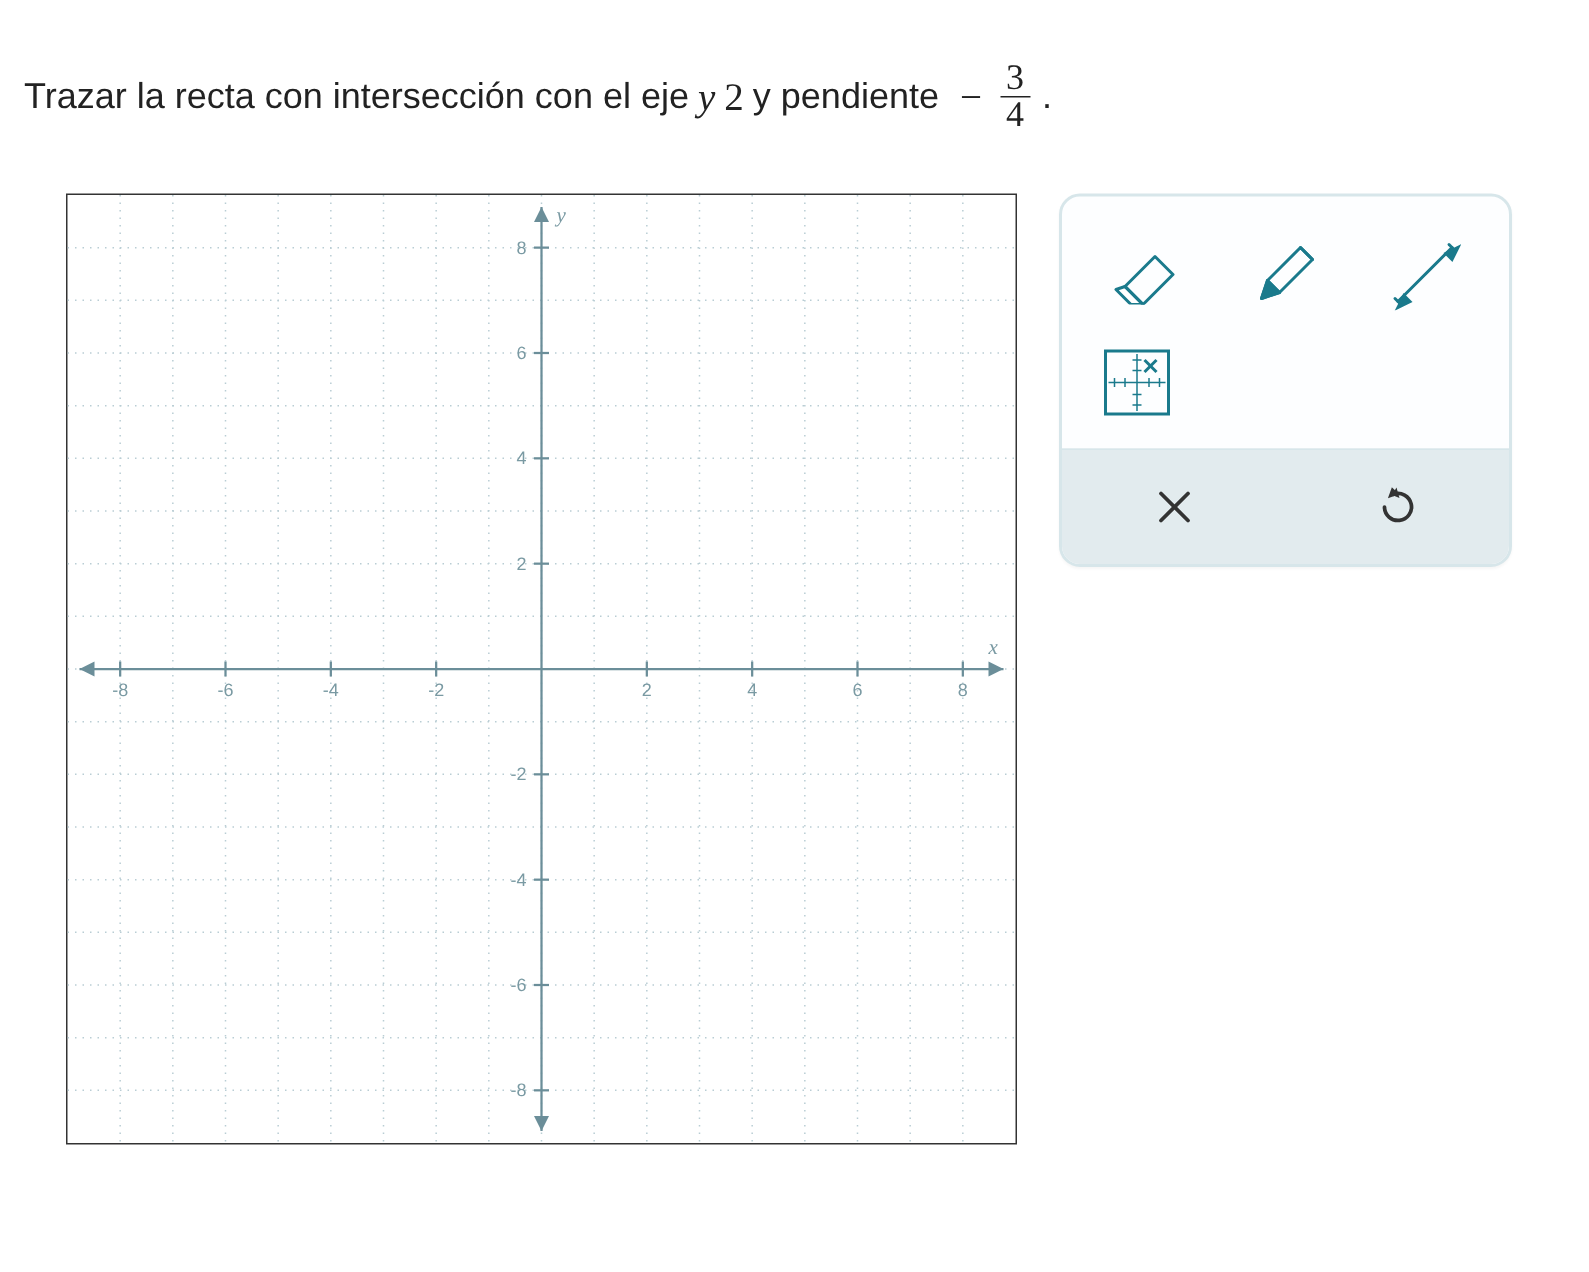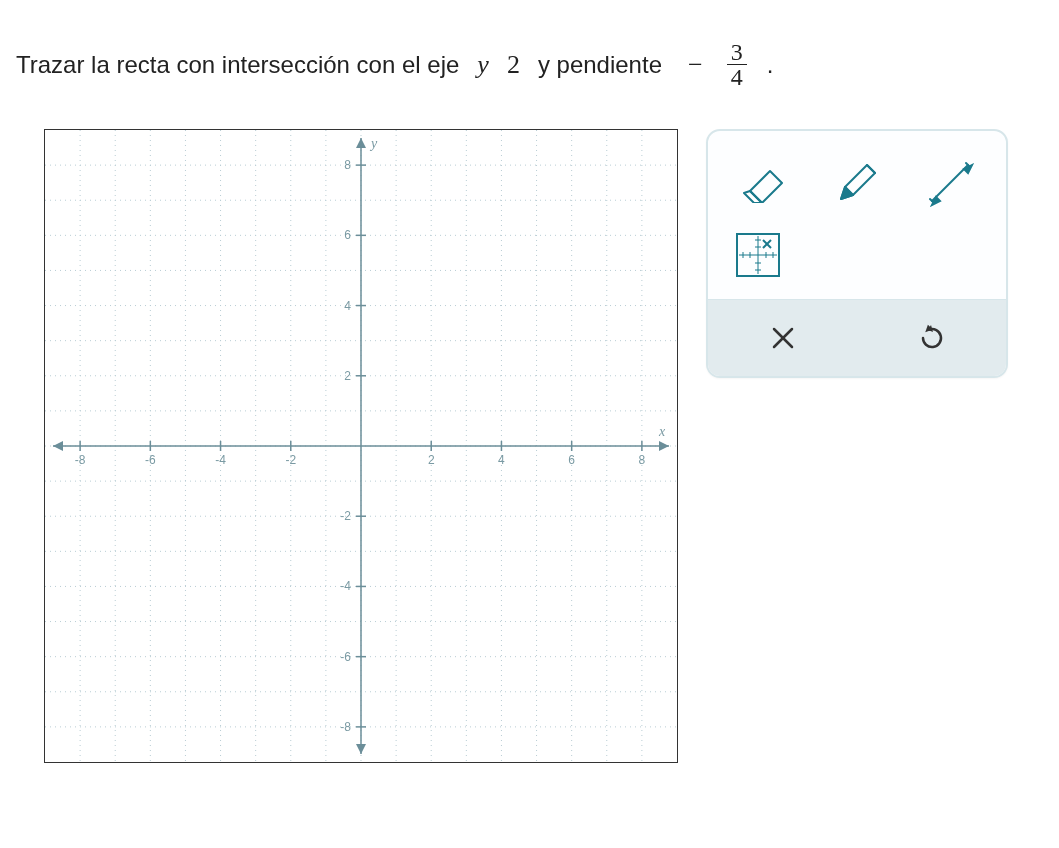--- a/index.html
+++ b/index.html
@@ -12,21 +12,21 @@
     width: 1059px;
     height: 848px;
     overflow: hidden;
   }
   .question {
     padding: 40px 0 0 16px;
     font-size: 24px;
     display: flex;
     align-items: center;
     flex-wrap: wrap;
-    gap: 18px;
+    gap: 6px;
   }
   .question .mathit { font-style: italic; font-family: "Times New Roman", serif; font-size: 26px; }
   .question .num    { font-family: "Times New Roman", serif; font-size: 26px; }
   .frac {
     display: inline-flex;
     flex-direction: column;
     align-items: center;
     line-height: 1;
     font-family: "Times New Roman", serif;
     font-size: 24px;

